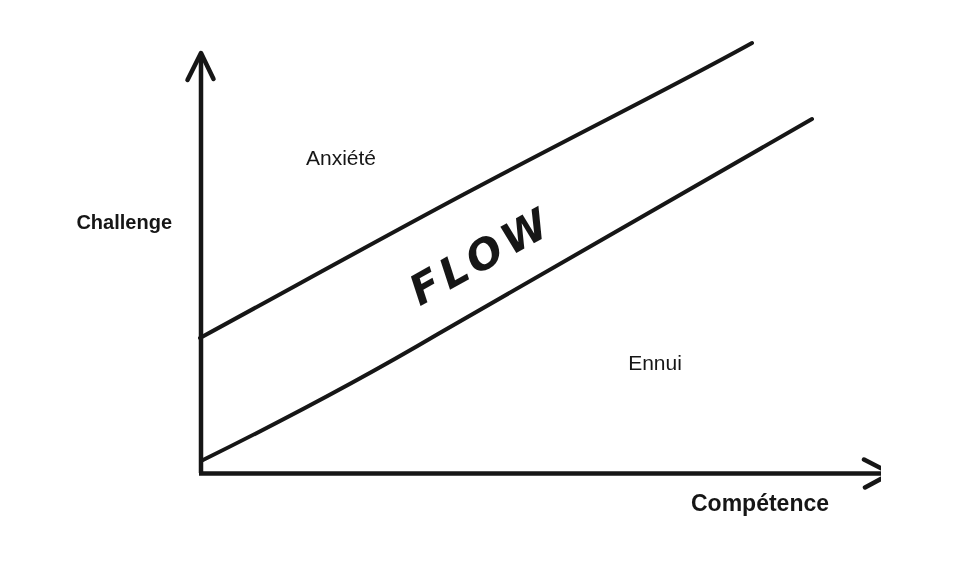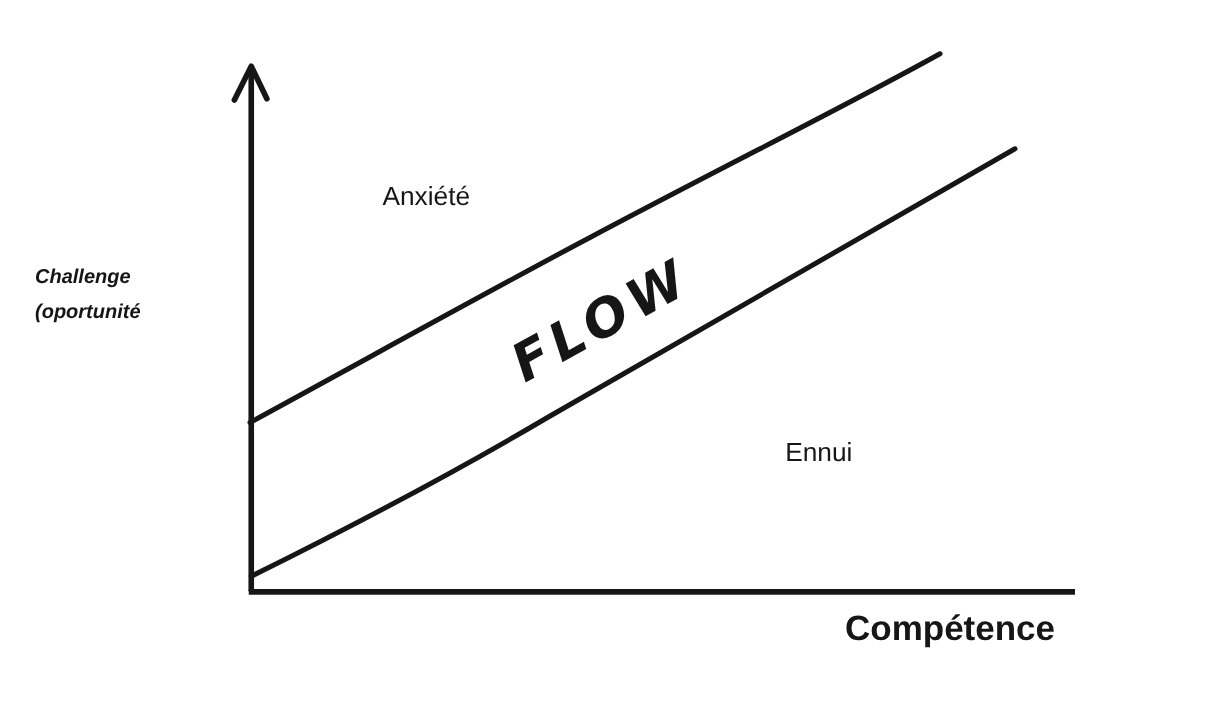--- a/index.html
+++ b/index.html
@@ -8,20 +8,21 @@
     background: #ffffff;
   }
   .canvas {
     position: relative;
     width: 860px;
     height: 568px;
     background: #ffffff;
     overflow: hidden;
     font-family: "Liberation Sans", sans-serif;
     color: #161616;
+    padding-left: 21px;
   }
   .diagram-svg {
     position: absolute;
     left: 0;
     top: 0;
     width: 980px;
     height: 568px;
   }
   .label {
     position: absolute;
@@ -42,31 +43,31 @@
     font-family: "DejaVu Sans", sans-serif;
     font-style: italic;
     font-weight: 700;
     font-size: 42px;
     letter-spacing: 5px;
   }
   .y-axis-label {
     left: 28px;
     top: 208px;
     width: 144px;
-    font-size: 16px;
+    text-align: right;
+    font-size: 20px;
     font-weight: 700;
     line-height: 28px;
     white-space: normal;
-    font-style: italic;
   }
   .x-axis-label {
     left: 760px;
     top: 503px;
     transform: translate(-50%, -50%);
-    font-size: 28px;
+    font-size: 23px;
     font-weight: 700;
   }
 </style>
 </head>
 <body>
 
 <div class="canvas">
 
   <svg class="diagram-svg" viewBox="0 0 980 568" xmlns="http://www.w3.org/2000/svg">
 
@@ -84,18 +85,17 @@
   </svg>
 
   <div class="label region-label anxiety-label">Anxiété</div>
 
   <div class="label flow-label">FLOW</div>
 
   <div class="label region-label ennui-label">Ennui</div>
 
   <div class="label y-axis-label">
     <div>Challenge</div>
-    <div>(oportunité</div>
   </div>
 
   <div class="label x-axis-label">Compétence</div>
 
 </div>
 
 </body></html>

